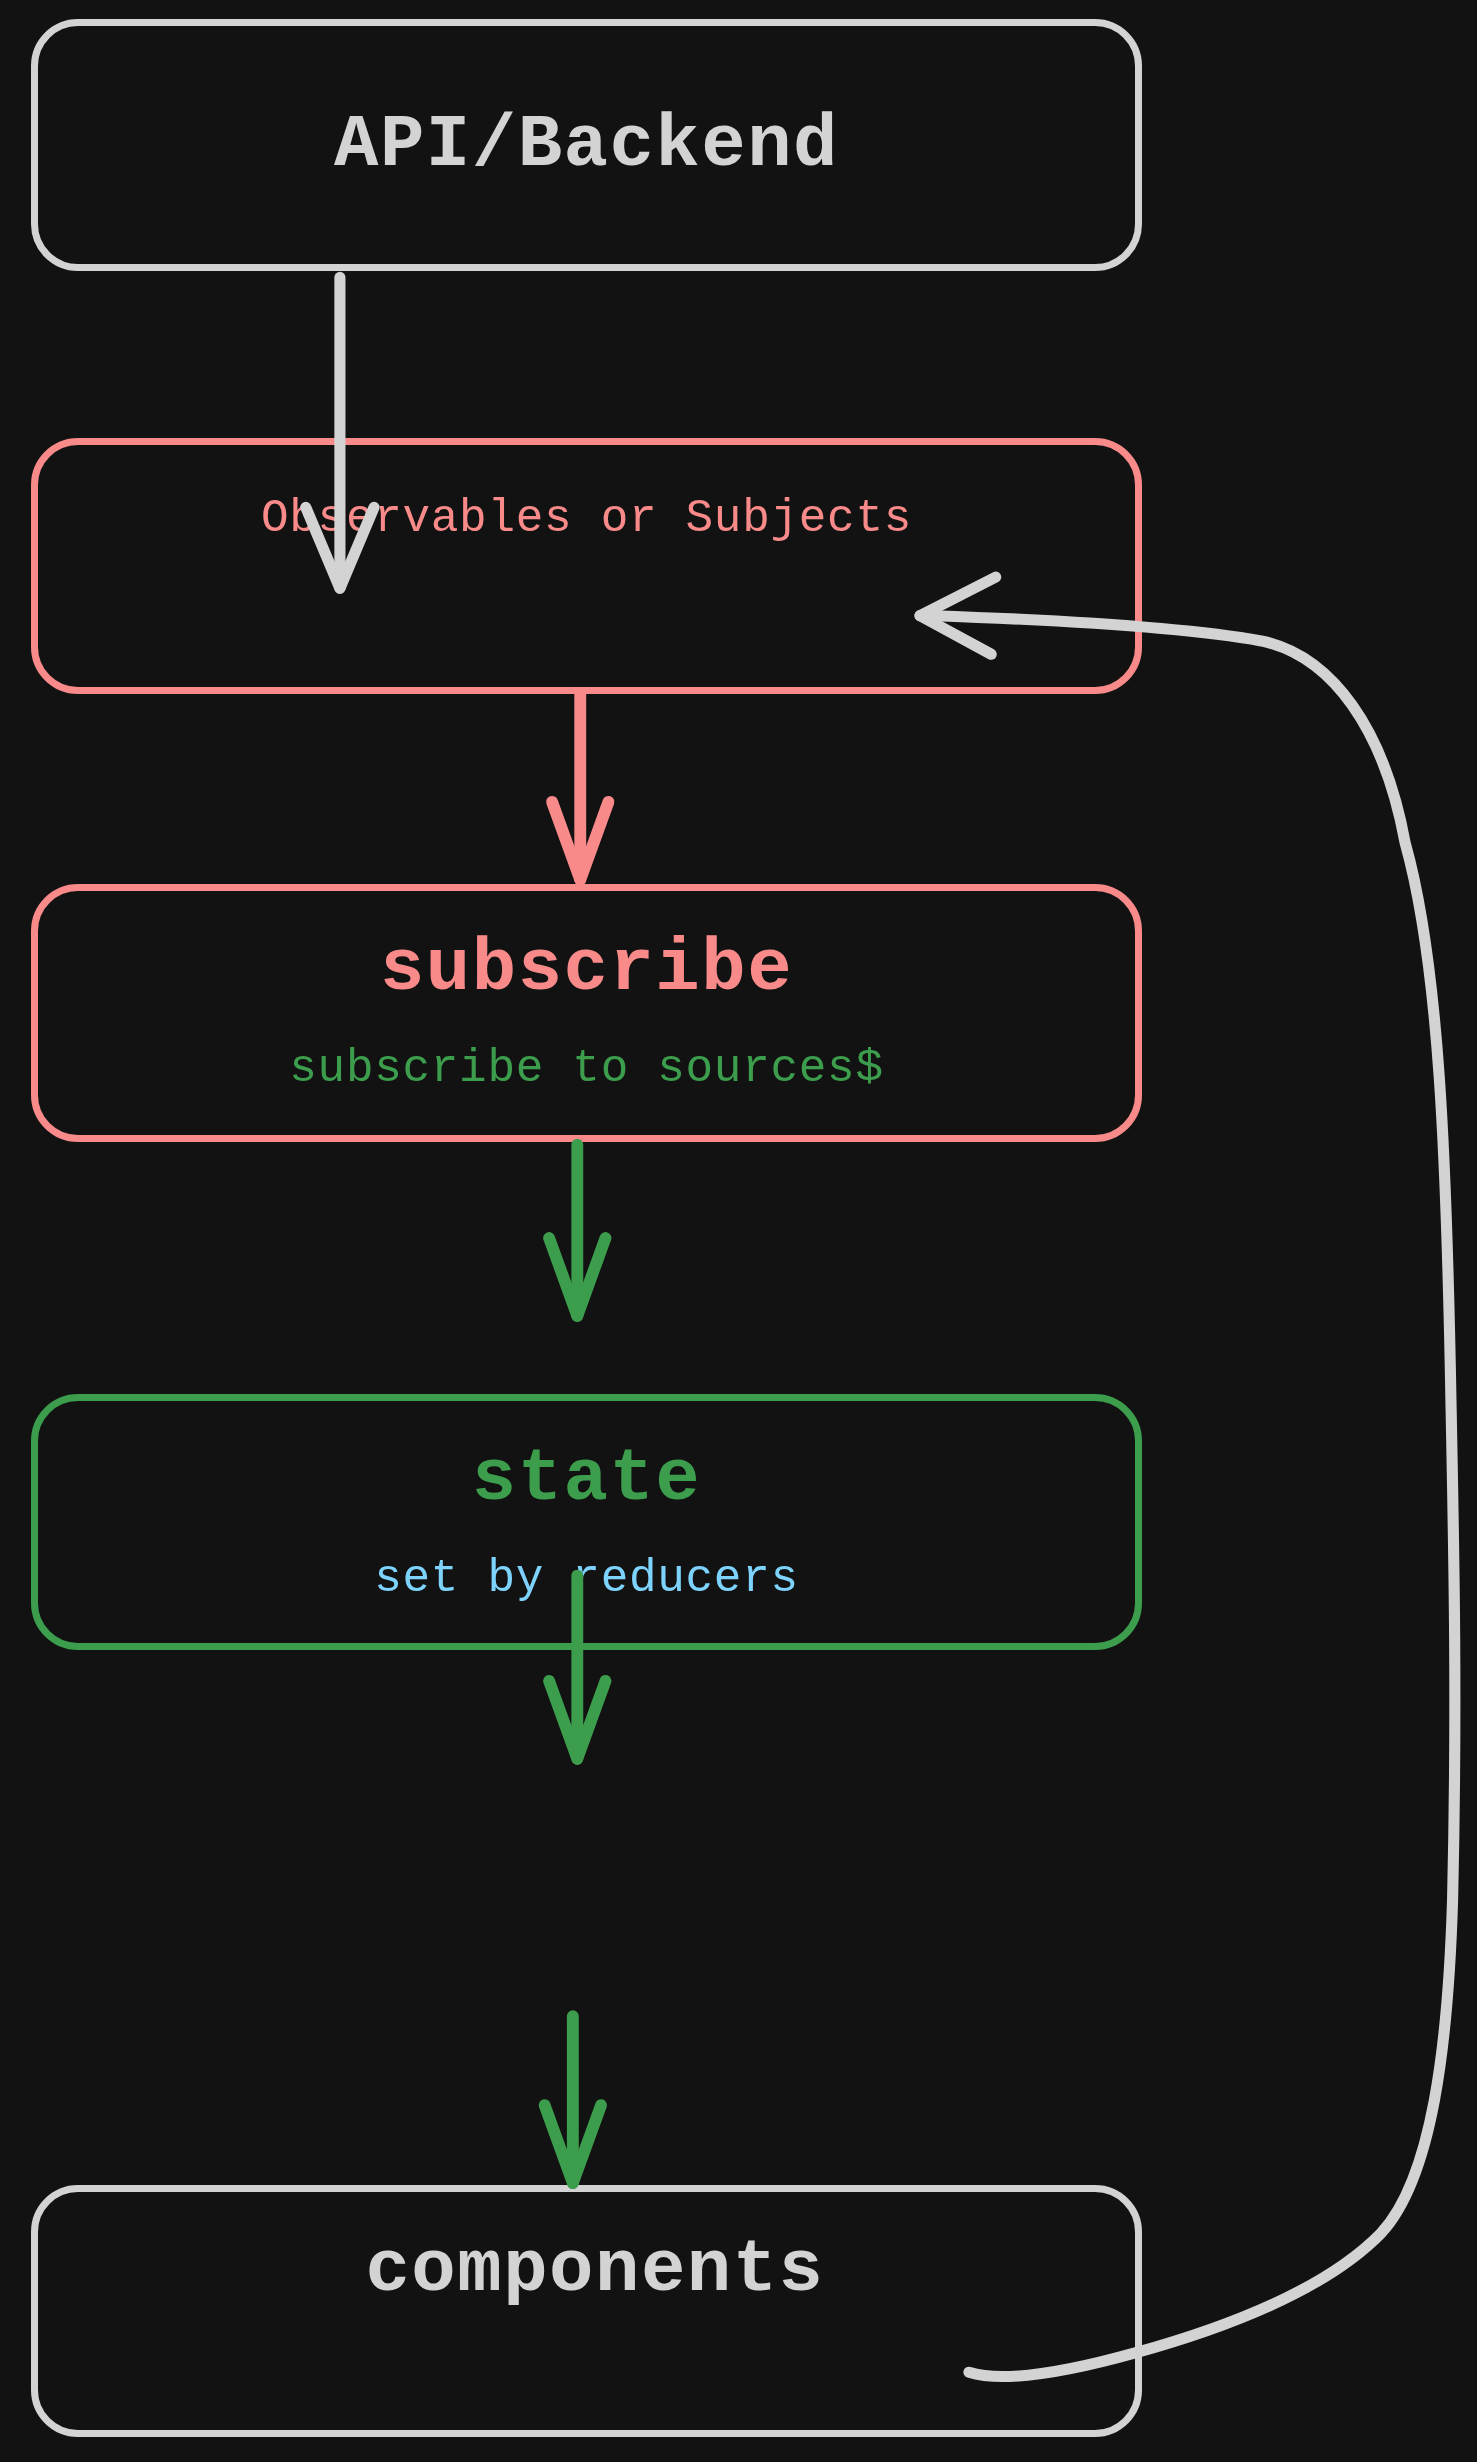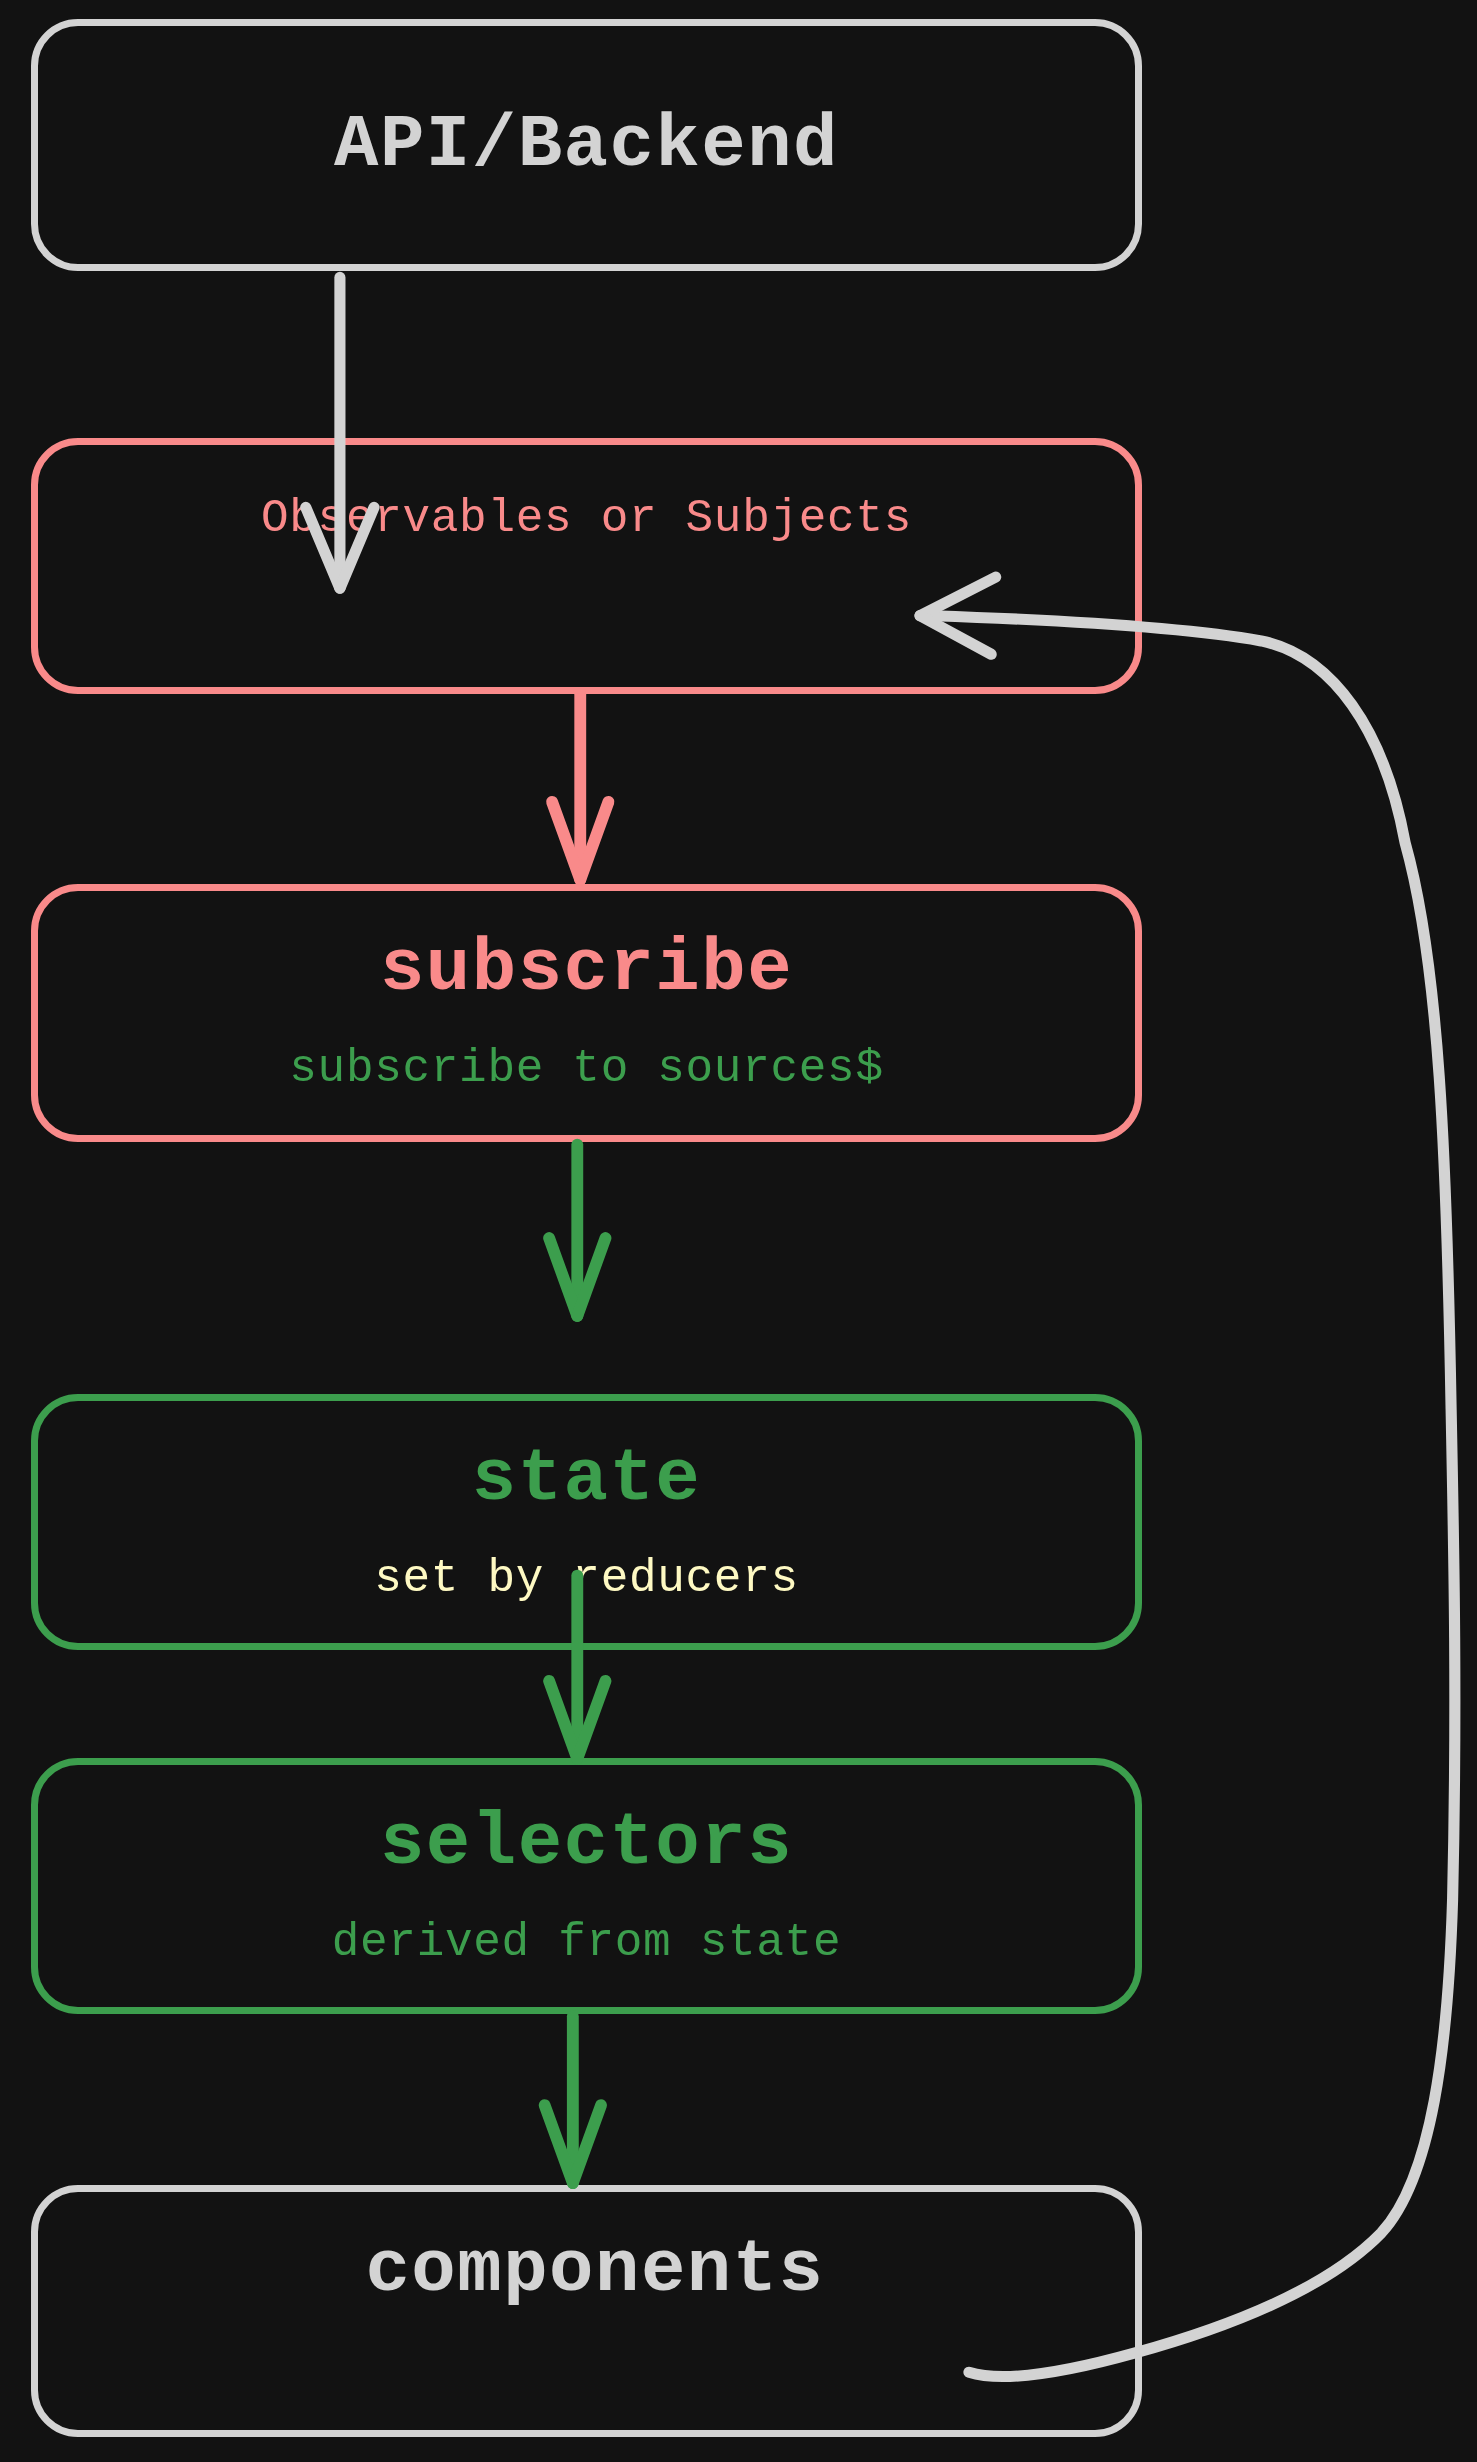--- a/index.html
+++ b/index.html
@@ -80,27 +80,23 @@
     <div class="subtitle" style="color: rgb(249, 138, 138);">Observables or Subjects</div>
   </div>
 
   <div class="node with-sub node-reducers" style="border-color: rgb(249, 138, 138);">
     <div class="title" style="color: rgb(249, 138, 138);">subscribe</div>
     <div class="subtitle" style="color: rgb(60, 158, 77);">subscribe to sources$</div>
   </div>
 
   <div class="node with-sub node-state" style="border-color: rgb(60, 158, 77);">
     <div class="title" style="color: rgb(60, 158, 77);">state</div>
-    <div class="subtitle" style="color: #fef9c3;">set by reducers</div>
+    <div class="subtitle" style="color: #7dd3fc;">set by reducers</div>
   </div>
 
-  <div class="node with-sub node-selectors" style="border-color: rgb(60, 158, 77);">
-    <div class="title" style="color: rgb(60, 158, 77);">selectors</div>
-    <div class="subtitle" style="color: rgb(60, 158, 77);">derived from state</div>
-  </div>
 
   <div class="node with-sub node-components" style="border-color: rgb(211, 211, 211); padding-left: 17px;">
     <div class="title" style="color: rgb(211, 211, 211);">components</div>
   </div>
 
   <svg class="strokes" viewBox="0 0 1992 3319">
 
     <g class="w15" style="stroke: rgb(211, 211, 211);">
       <path d="M458 374 L458 791"></path>
       <path d="M458 793 L412 684"></path>

